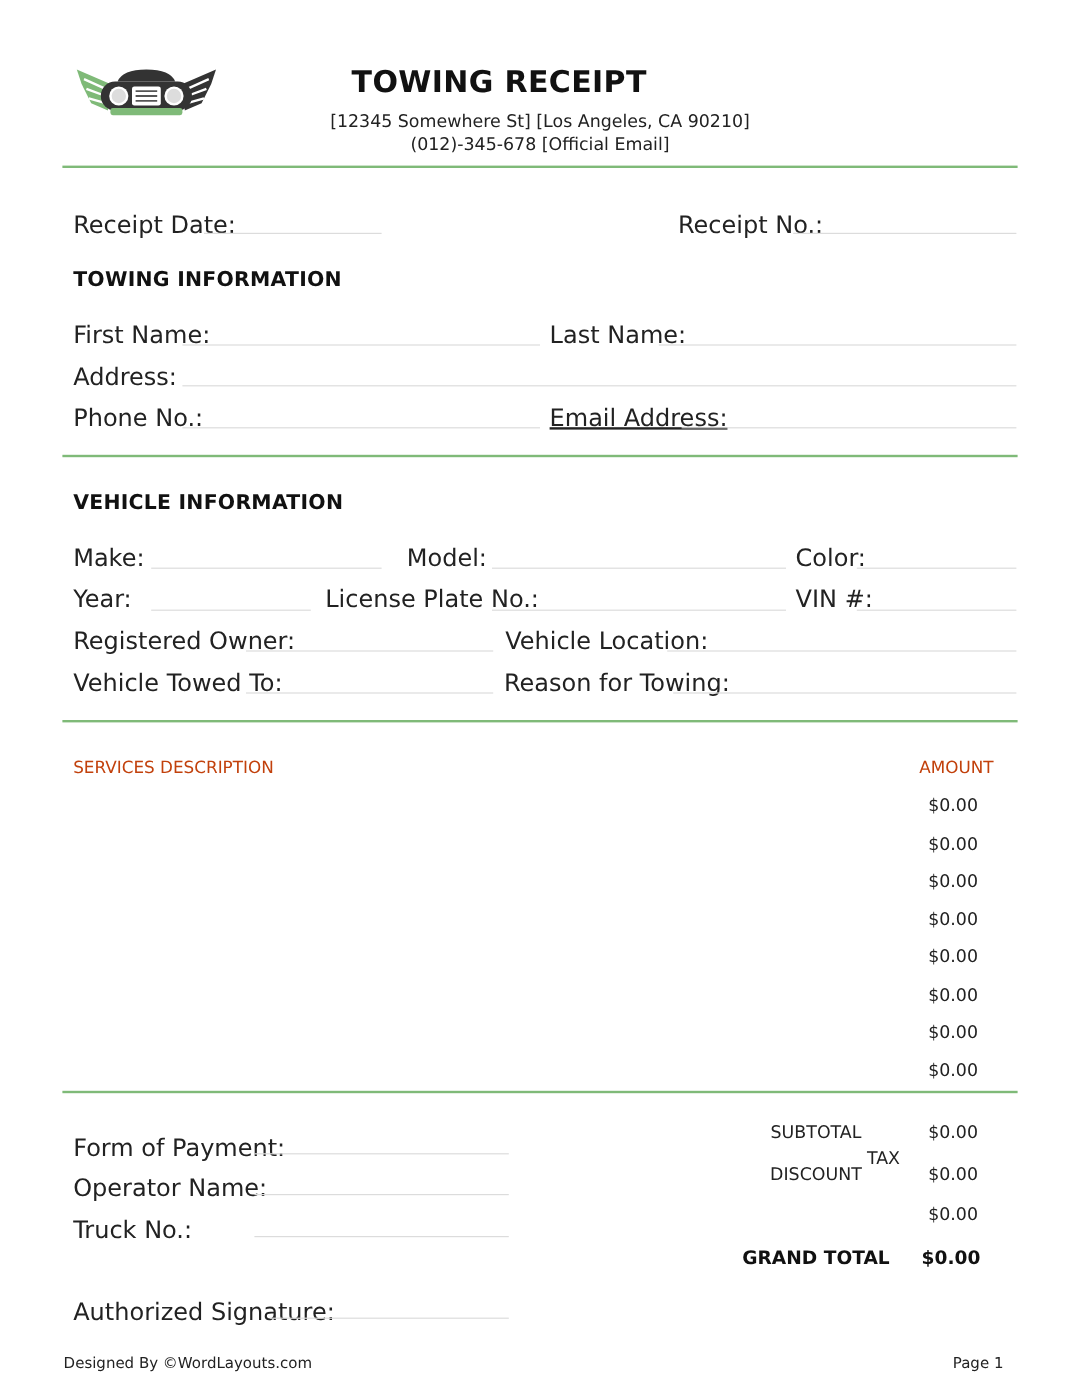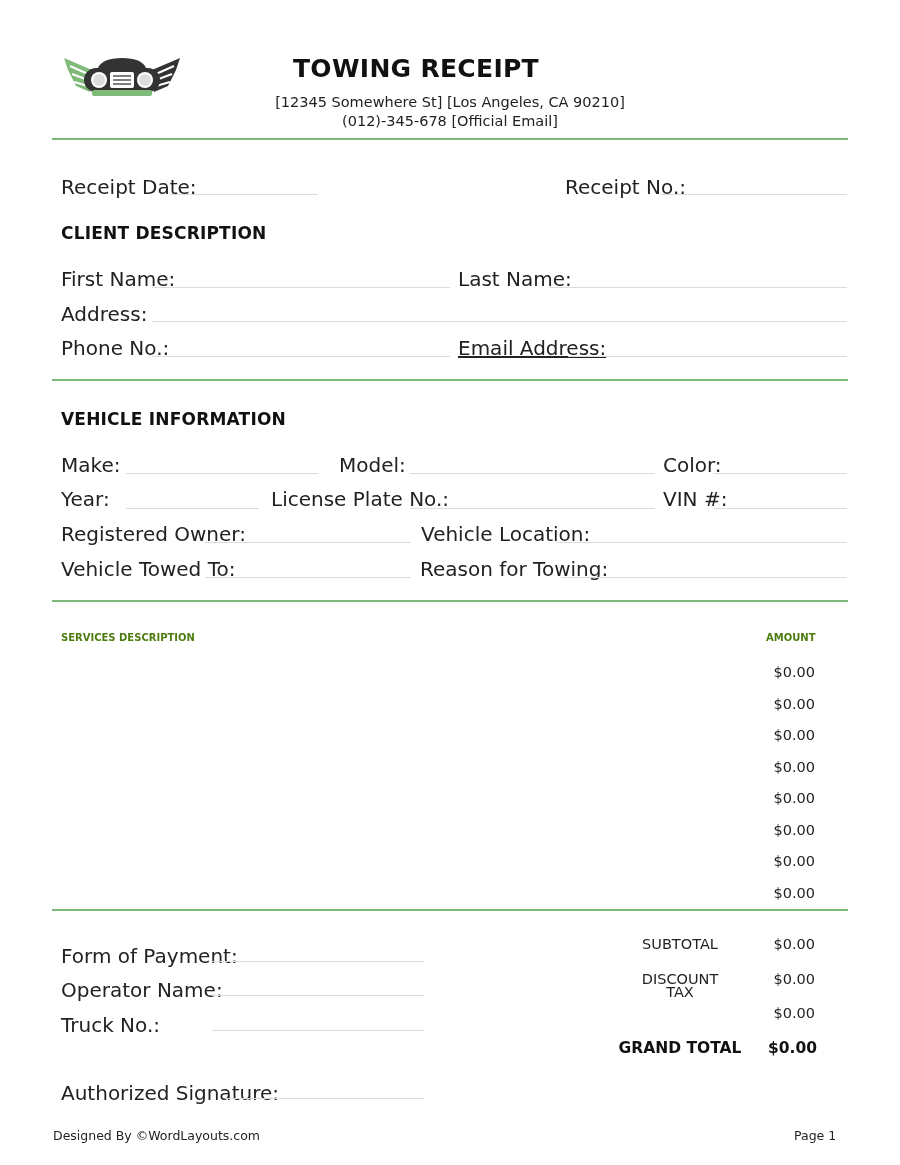--- a/index.html
+++ b/index.html
@@ -4,21 +4,21 @@
 <style>
   html, body { margin:0; padding:0; background:#fff; }
   body { width:900px; height:1165px; position:relative; font-family:"DejaVu Sans", "Liberation Sans", sans-serif; color:#222; overflow:hidden; }
   .abs { position:absolute; }
   .title { left:0; width:832px; top:54px; text-align:center; font-size:25px; font-weight:bold; color:#111; letter-spacing:0.3px; }
   .addr { left:0; width:900px; text-align:center; font-size:14.5px; color:#222; }
   .rule { left:52px; width:796px; height:2px; background:#7fba78; }
   .label { font-size:20px; color:#222; white-space:nowrap; }
   .line { height:1px; background:#dcdcdc; }
   .sec { font-size:17px; font-weight:bold; color:#111; letter-spacing:0.2px; }
-  .colhead { font-size:10px; font-weight:bold; color:#4d7c0f; }
+  .colhead { font-size:14px; font-weight:normal; color:#c2410c; }
   .amt { font-size:14.5px; color:#222; text-align:right; width:80px; }
   .tot-label { font-size:14.5px; color:#222; text-align:center; width:140px; }
   .foot { font-size:12.5px; color:#222; }
 </style>
 </head>
 <body>
 
 <div class="abs" style="left:62px;top:52px;width:120px;height:48px;">
   <svg width="120" height="48" viewBox="0 0 120 48">
     <polygon points="2,6 30,18 28,40 14,34 6,18" fill="#7fba78"></polygon>
@@ -40,21 +40,21 @@
 <div class="abs title">TOWING RECEIPT</div>
 <div class="abs addr" style="top:94px;">[12345 Somewhere St] [Los Angeles, CA 90210]</div>
 <div class="abs addr" style="top:113px;">(012)-345-678 [Official Email]</div>
 <div class="abs rule" style="top:138px;"></div>
 
 <div class="abs label" style="left:61px;top:175px;">Receipt Date:</div>
 <div class="abs line" style="left:170px;top:194px;width:148px;"></div>
 <div class="abs label" style="left:565px;top:175px;">Receipt No.:</div>
 <div class="abs line" style="left:661px;top:194px;width:186px;"></div>
 
-<div class="abs sec" style="left:61px;top:223px;">CLIENT DESCRIPTION</div>
+<div class="abs sec" style="left:61px;top:223px;">TOWING INFORMATION</div>
 
 <div class="abs label" style="left:61px;top:267px;">First Name:</div>
 <div class="abs line" style="left:152px;top:287px;width:298px;"></div>
 <div class="abs label" style="left:458px;top:267px;">Last Name:</div>
 <div class="abs line" style="left:549px;top:287px;width:298px;"></div>
 
 <div class="abs label" style="left:61px;top:302px;">Address:</div>
 <div class="abs line" style="left:152px;top:321px;width:695px;"></div>
 
 <div class="abs label" style="left:61px;top:336px;">Phone No.:</div>
@@ -118,21 +118,21 @@
 <div class="abs line" style="left:212px;top:961px;width:212px;"></div>
 <div class="abs label" style="left:61px;top:978px;">Operator Name:</div>
 <div class="abs line" style="left:212px;top:995px;width:212px;"></div>
 <div class="abs label" style="left:61px;top:1013px;">Truck No.:</div>
 <div class="abs line" style="left:212px;top:1030px;width:212px;"></div>
 
 <div class="abs tot-label" style="left:610px;top:936px;">SUBTOTAL</div>
 <div class="abs amt" style="left:735px;top:936px;">$0.00</div>
 <div class="abs tot-label" style="left:610px;top:971px;">DISCOUNT</div>
 <div class="abs amt" style="left:735px;top:971px;">$0.00</div>
-<div class="abs tot-label" style="left:610px;top:984px;">TAX</div>
+<div class="abs tot-label" style="left:610px;top:958px;text-align:right;">TAX</div>
 <div class="abs amt" style="left:735px;top:1005px;">$0.00</div>
 <div class="abs tot-label" style="left:610px;top:1039px;font-weight:bold;font-size:15.5px;color:#111;">GRAND TOTAL</div>
 <div class="abs amt" style="left:737px;top:1039px;font-weight:bold;font-size:15.5px;color:#111;">$0.00</div>
 
 <div class="abs label" style="left:61px;top:1081px;">Authorized Signature:</div>
 <div class="abs line" style="left:225px;top:1098px;width:199px;"></div>
 
 <div class="abs foot" style="left:53px;top:1128px;">Designed By ©WordLayouts.com</div>
 <div class="abs foot" style="left:794px;top:1128px;">Page 1</div>
 

